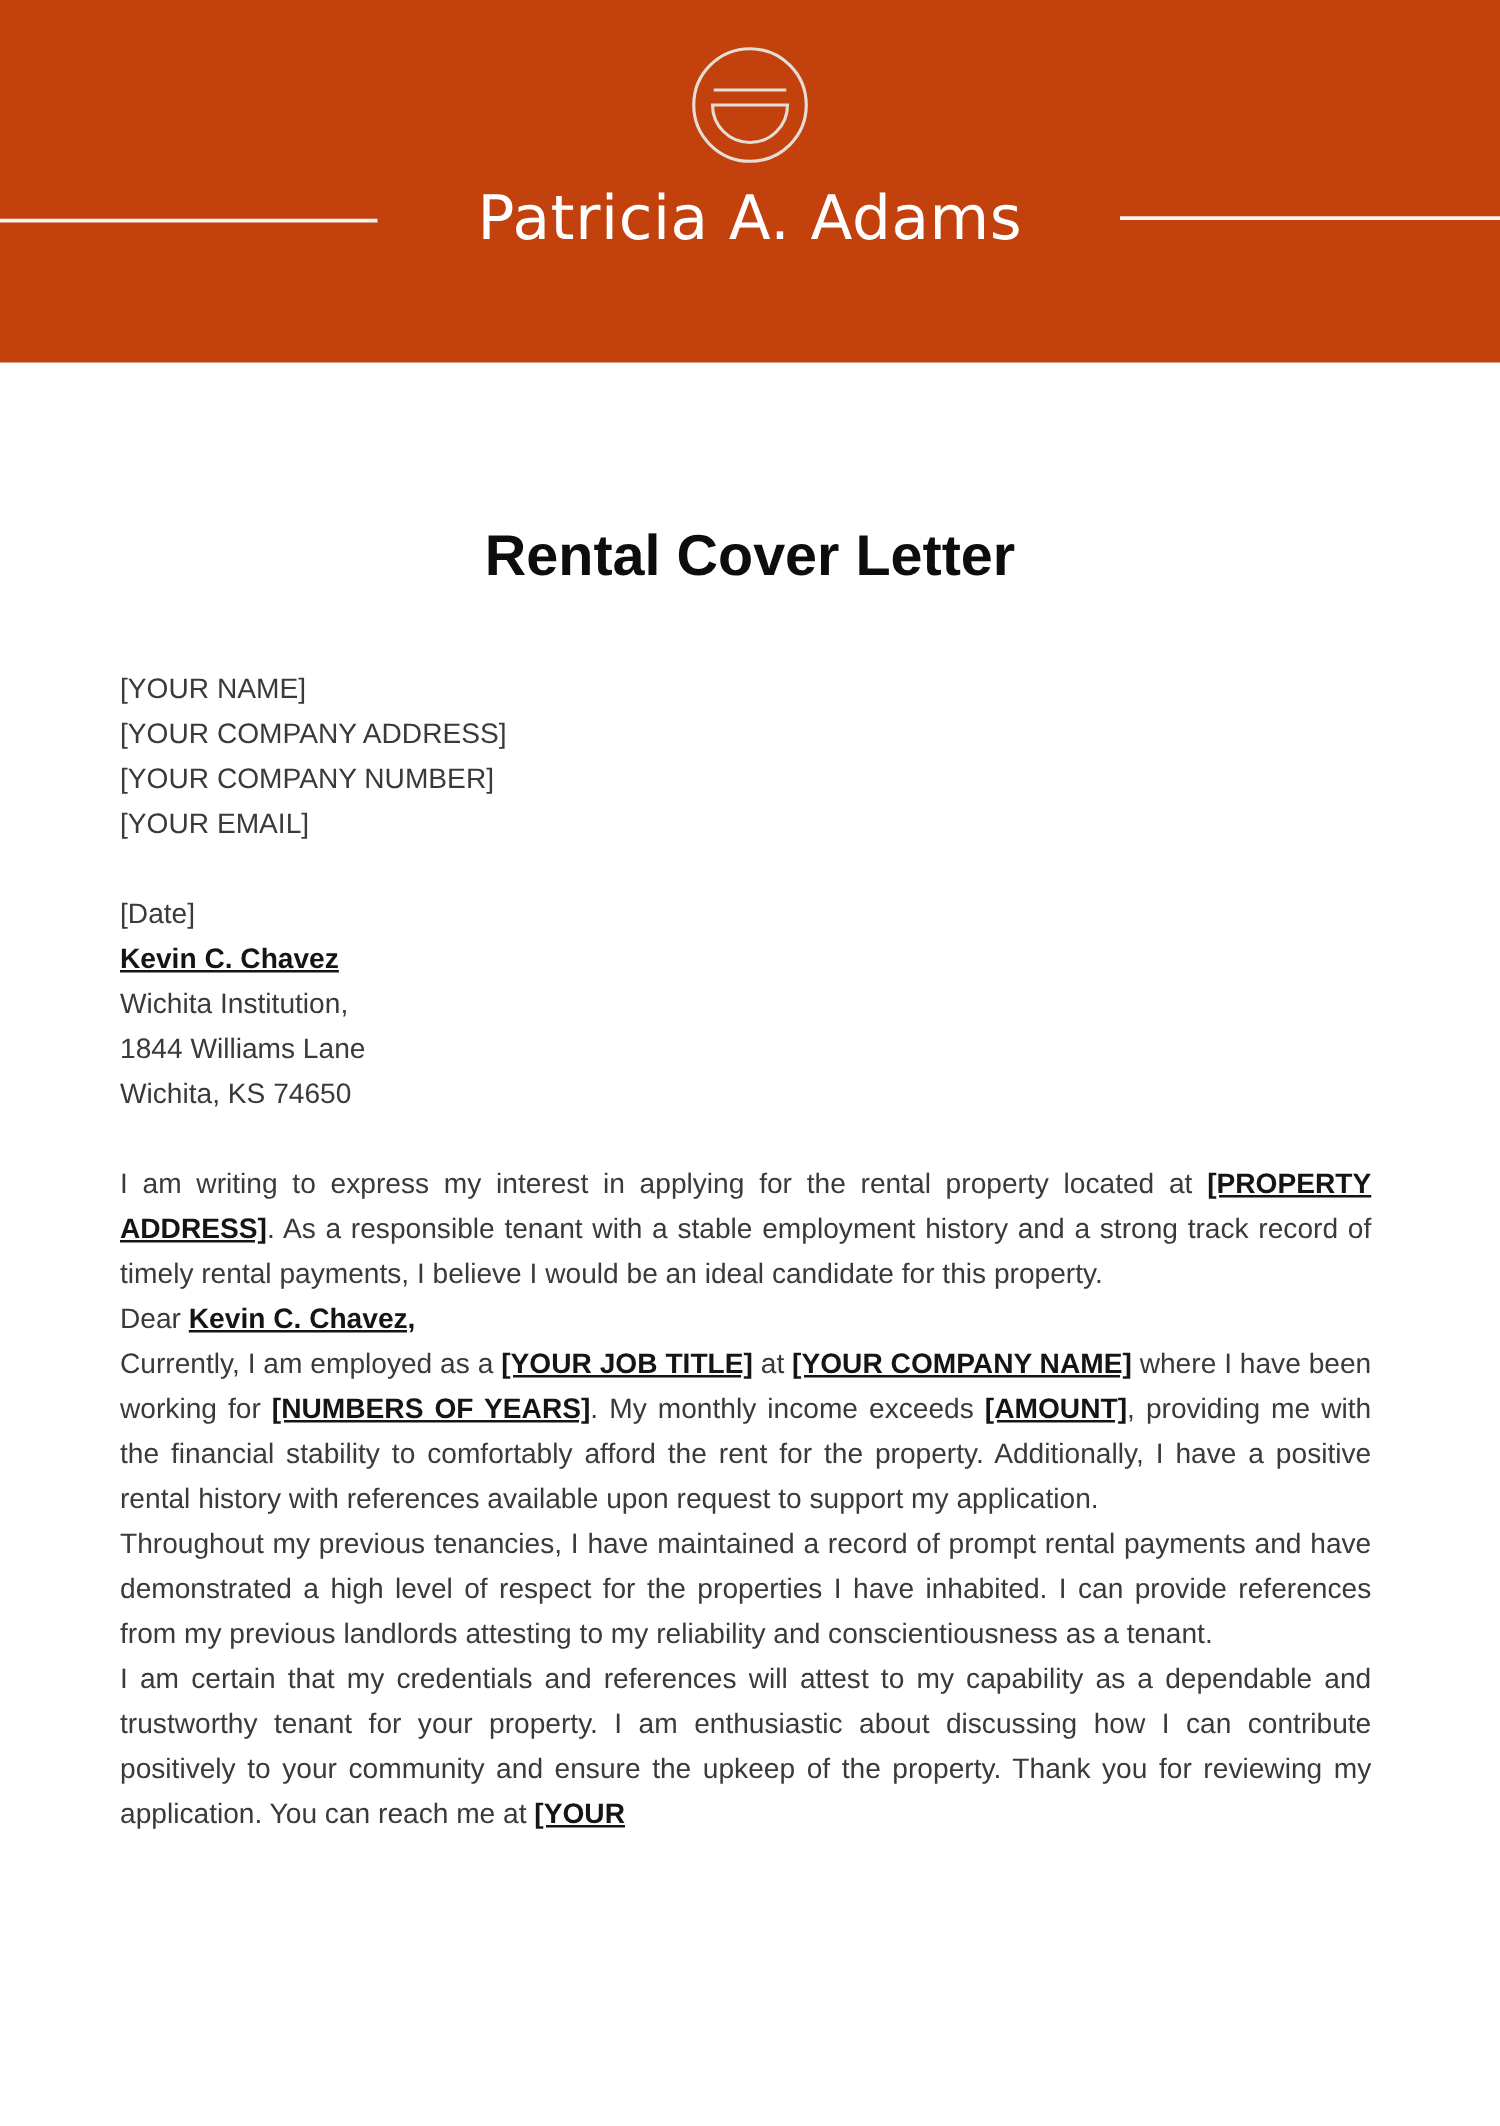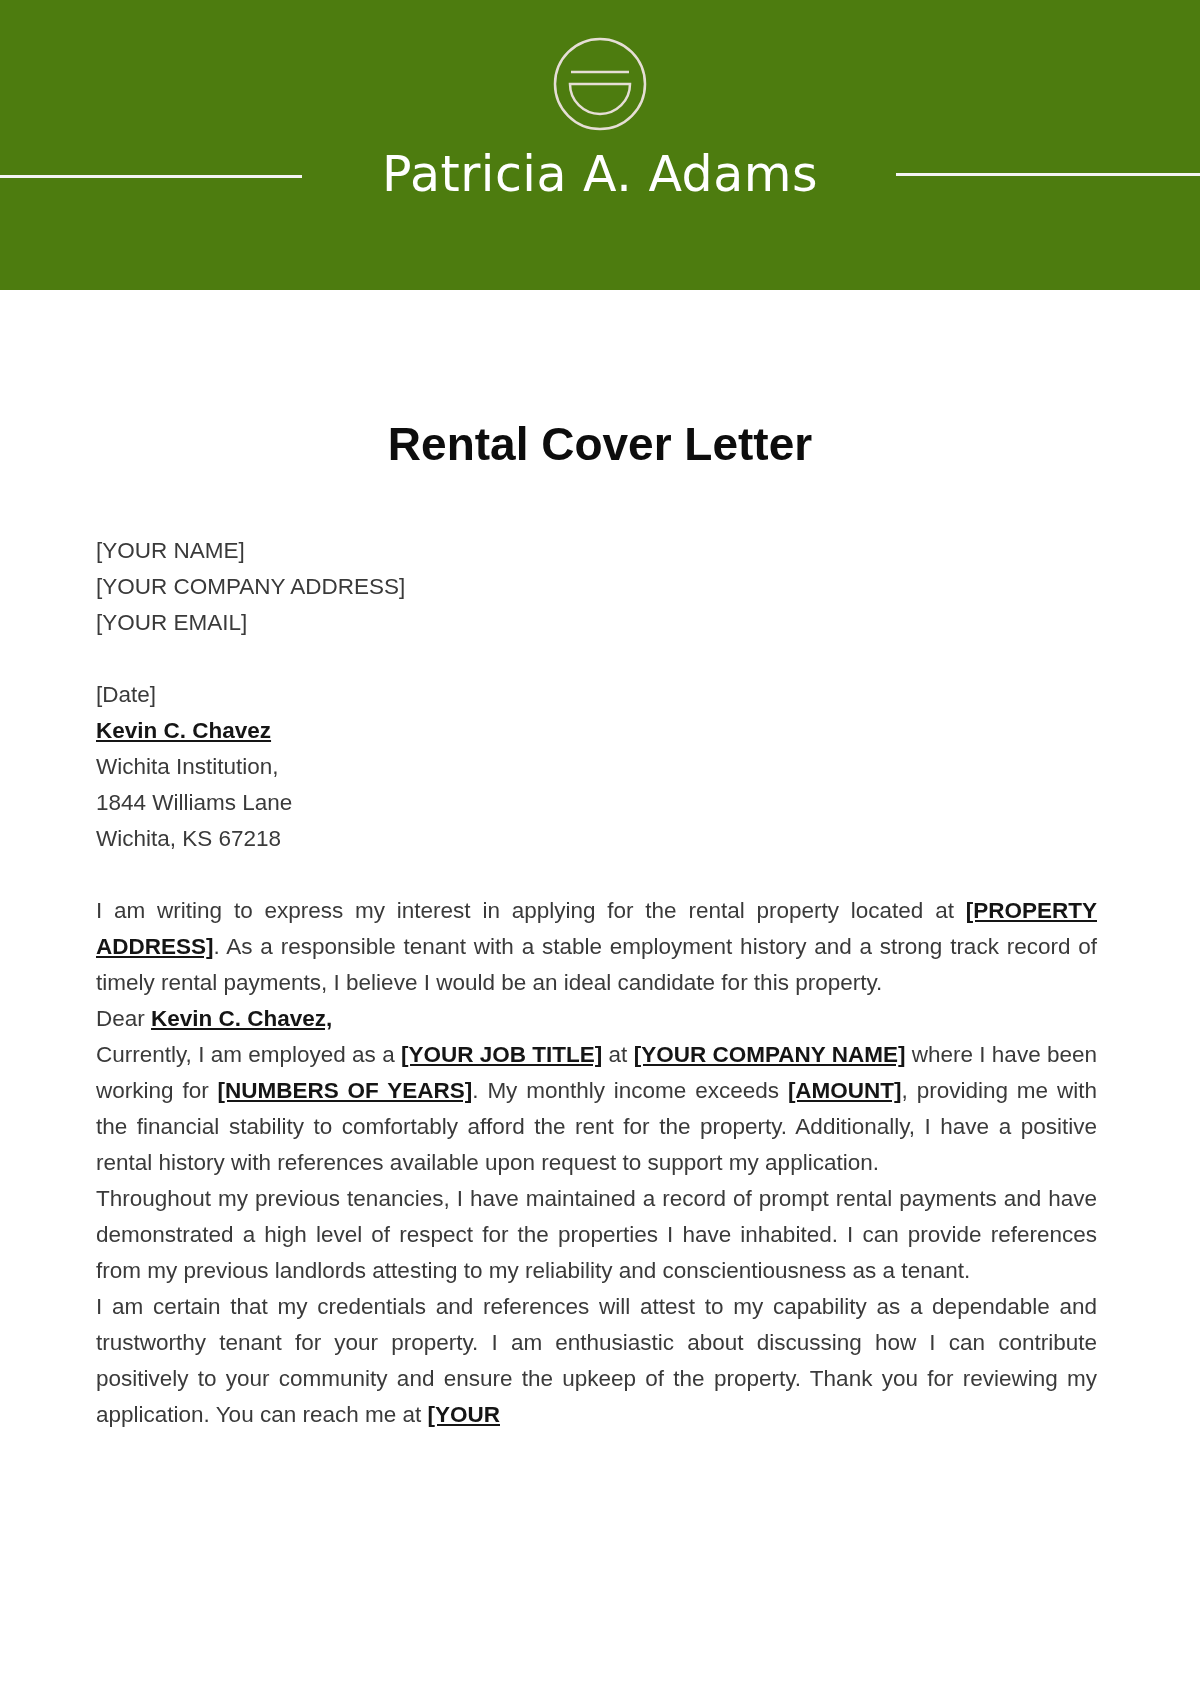--- a/index.html
+++ b/index.html
@@ -4,21 +4,21 @@
 <style>
   html, body { margin: 0; padding: 0; }
   body {
     width: 1200px; height: 1701px; overflow: hidden;
     background: #ffffff;
     font-family: "Liberation Sans", "DejaVu Sans", sans-serif;
     position: relative;
   }
   .header {
     position: absolute; left: 0; top: 0; width: 1200px; height: 290px;
-    background: #4d7c0f;
+    background: #c2410c;
   }
   .logo {
     position: absolute; left: 553px; top: 37px; width: 94px; height: 94px;
   }
   .header-line {
     position: absolute; height: 3px; background: #f4f4f4;
   }
   .header-line.left { left: 0; top: 175px; width: 302px; }
   .header-line.right { left: 896px; top: 173px; width: 304px; }
   .name {
@@ -62,29 +62,30 @@
   <div class="header-line right"></div>
   <div class="name">Patricia A. Adams</div>
 </div>
 
 <div class="doc-title">Rental Cover Letter</div>
 
 <div class="content">
   <div class="block">
     <p>[YOUR NAME]</p>
     <p>[YOUR COMPANY ADDRESS]</p>
+    <p>[YOUR COMPANY NUMBER]</p>
     <p>[YOUR EMAIL]</p>
   </div>
 
   <div class="block">
     <p>[Date]</p>
     <p class="bold">Kevin C. Chavez</p>
     <p>Wichita Institution,</p>
     <p>1844 Williams Lane</p>
-    <p>Wichita, KS 67218</p>
+    <p>Wichita, KS 74650</p>
   </div>
 
   <p class="block justify"><span>I am writing to express my interest in applying for the rental property located at </span><b>[PROPERTY ADDRESS]</b><span>. As a responsible tenant with a stable employment history and a strong track record of timely rental payments, I believe I would be an ideal candidate for this property.</span></p>
 
   <p class="block"><span>Dear </span><b>Kevin C. Chavez,</b></p>
 
   <p class="block justify"><span>Currently, I am employed as a </span><b>[YOUR JOB TITLE]</b><span> at </span><b>[YOUR COMPANY NAME]</b><span> where I have been working for </span><b>[NUMBERS OF YEARS]</b><span>. My monthly income exceeds </span><b>[AMOUNT]</b><span>, providing me with the financial stability to comfortably afford the rent for the property. Additionally, I have a positive rental history with references available upon request to support my application.</span></p>
 
   <p class="block justify"><span>Throughout my previous tenancies, I have maintained a record of prompt rental payments and have demonstrated a high level of respect for the properties I have inhabited. I can provide references from my previous landlords attesting to my reliability and conscientiousness as a tenant.</span></p>
 

